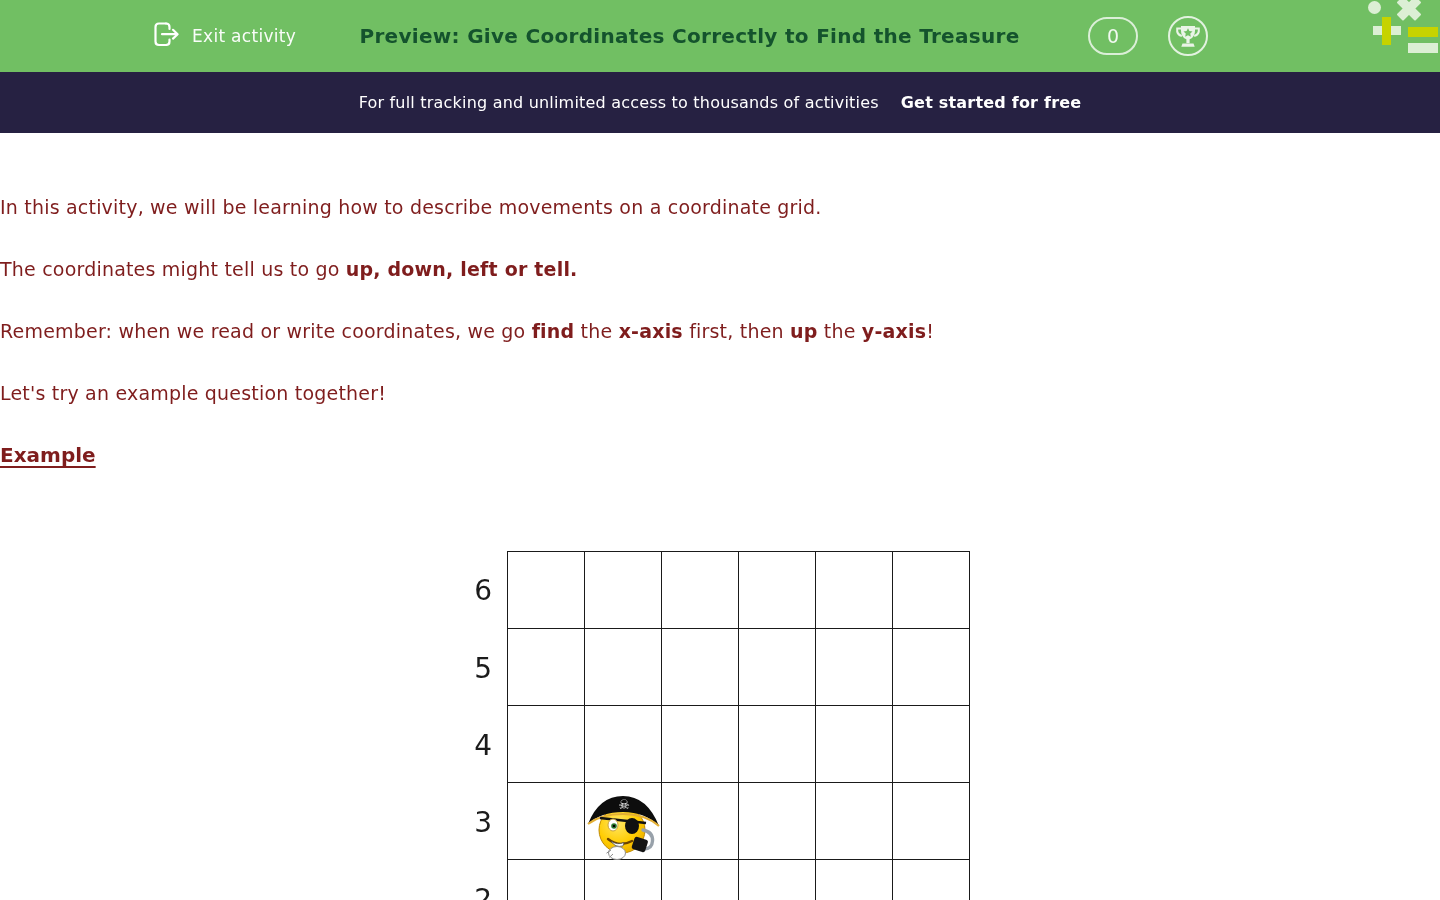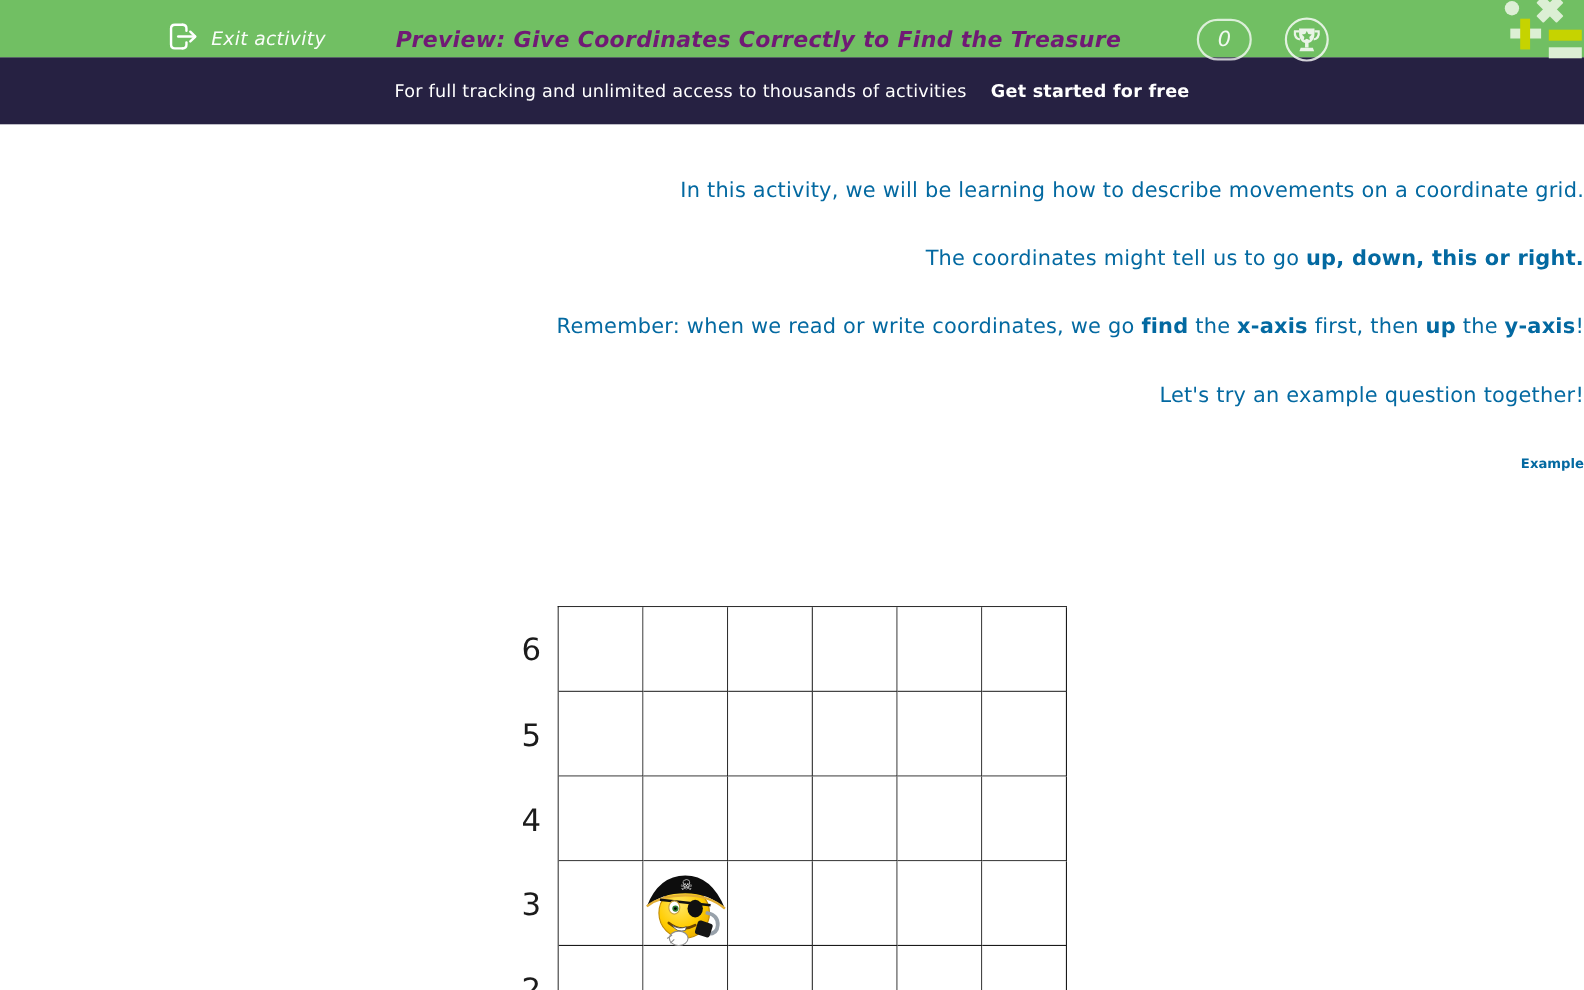--- a/index.html
+++ b/index.html
@@ -3,31 +3,31 @@
 <meta charset="utf-8">
 <style>
   * { margin:0; padding:0; box-sizing:border-box; }
   html,body { background:#fff; }
   .page {
     position:relative; width:1440px; height:900px; overflow:hidden;
     font-family:"DejaVu Sans","Liberation Sans",sans-serif; background:#fff;
   }
   
   .header {
-    position:relative; height:52px; background:#71bf63; color:#fff;font-style:italic;
+    position:relative; height:72px; background:#71bf63; color:#fff;
   }
   .exit-btn {
     position:absolute; left:150px; top:0; height:72px;
     display:flex; align-items:center; gap:11px; cursor:pointer;
     color:rgba(255,255,255,.96); font-size:17px; letter-spacing:.3px;
   }
   .hdr-title {
     position:absolute; left:0; top:0; width:1340px; height:72px;
     display:flex; align-items:center; justify-content:center;
-    font-size:20px; font-weight:700; letter-spacing:.3px; color:#701a75;padding-left:39px;
+    font-size:20px; font-weight:700; letter-spacing:.3px; color:#14532d;padding-left:39px;
   }
   .score-pill {
     position:absolute; left:1088px; top:17px; width:50px; height:38px;
     border:2px solid rgba(255,255,255,.75); border-radius:19px;
     display:flex; align-items:center; justify-content:center;
     color:rgba(255,255,255,.9); font-size:19px;
   }
   .trophy-btn {
     position:absolute; left:1167px; top:15px; width:42px; height:42px; cursor:pointer;
   }
@@ -42,29 +42,29 @@
   .logo .eq-t { position:absolute; left:46px; top:27px; width:30px; height:10px; background:#c6d300; }
   .logo .eq-b { position:absolute; left:46px; top:43px; width:30px; height:10px; background:#dcefd4; }
   
   .banner {
     height:61px; background:#262142; color:#fff;
     display:flex; align-items:center; justify-content:center;
     font-size:16px; letter-spacing:.2px;text-align:right;
   }
   .banner b { margin-left:22px; cursor:pointer; }
   
-  .content { padding-top:47px; text-align:right; color:#0369a1; }
+  .content { padding-top:61px; text-align:left; color:#7f1d1d; }
   .content p {
     height:26px; line-height:26px; margin:0 0 36px 0;
     font-size:19px; letter-spacing:.2px;
   }
   .content p b { font-weight:700; }
   .example-h {
-    height:26px; line-height:26px; font-size:12px; font-weight:700;
-    text-underline-offset:4px; text-decoration-thickness:2px;
+    height:26px; line-height:26px; font-size:20px; font-weight:700;
+    text-decoration:underline; text-underline-offset:4px; text-decoration-thickness:2px;
   }
   
   .grid-wrap { position:absolute; left:460px; top:551px; display:flex; }
   .y-labels { width:47px; }
   .y-label {
     height:77px; display:flex; align-items:center; justify-content:flex-end;
     padding-right:15px; font-size:28px; color:#1b1b1b;
   }
   .y-labels .y-label:first-child { height:78.5px; }
   .grid-cells {
@@ -134,21 +134,21 @@
     </div>
   </div>
 
   <div class="banner">
     <span>For full tracking and unlimited access to thousands of activities</span>
       <b>Get started for free</b>
   </div>
 
   <div class="content">
     <p><span>In this activity, we will be learning how to describe movements on a coordinate grid.</span></p>
-    <p><span>The coordinates might tell us to go </span><b>up, down, this or right.</b></p>
+    <p><span>The coordinates might tell us to go </span><b>up, down, left or tell.</b></p>
     <p><span>Remember: when we read or write coordinates, we go </span><b>find</b><span> the </span><b>x-axis</b><span> first, then </span><b>up</b><span> the </span><b>y-axis</b><span>!</span></p>
     <p><span>Let's try an example question together!</span></p>
     <div class="example-h">Example</div>
   </div>
 
   <div class="grid-wrap">
     <div class="y-labels" id="yLabels">
         <div class="y-label">6</div>
         <div class="y-label">5</div>
         <div class="y-label">4</div>

